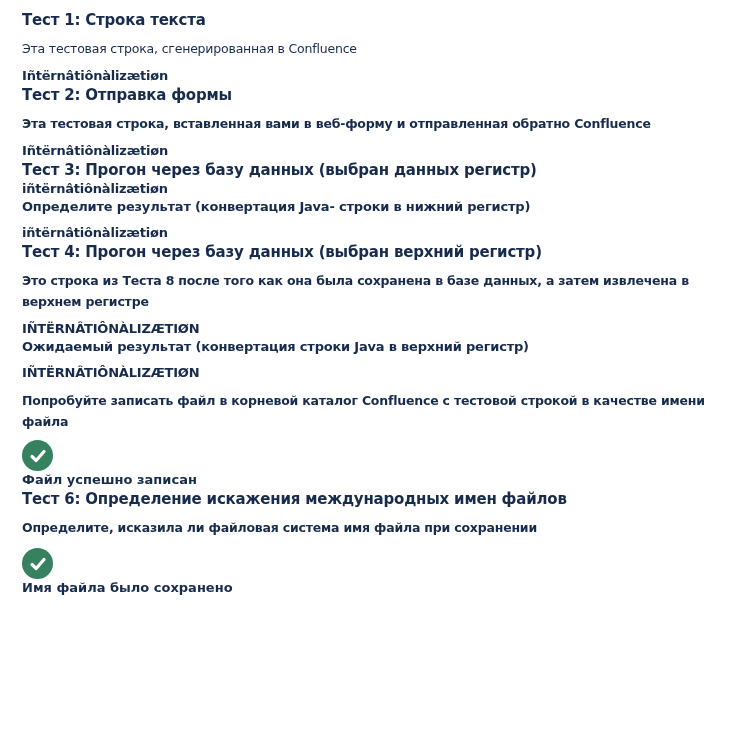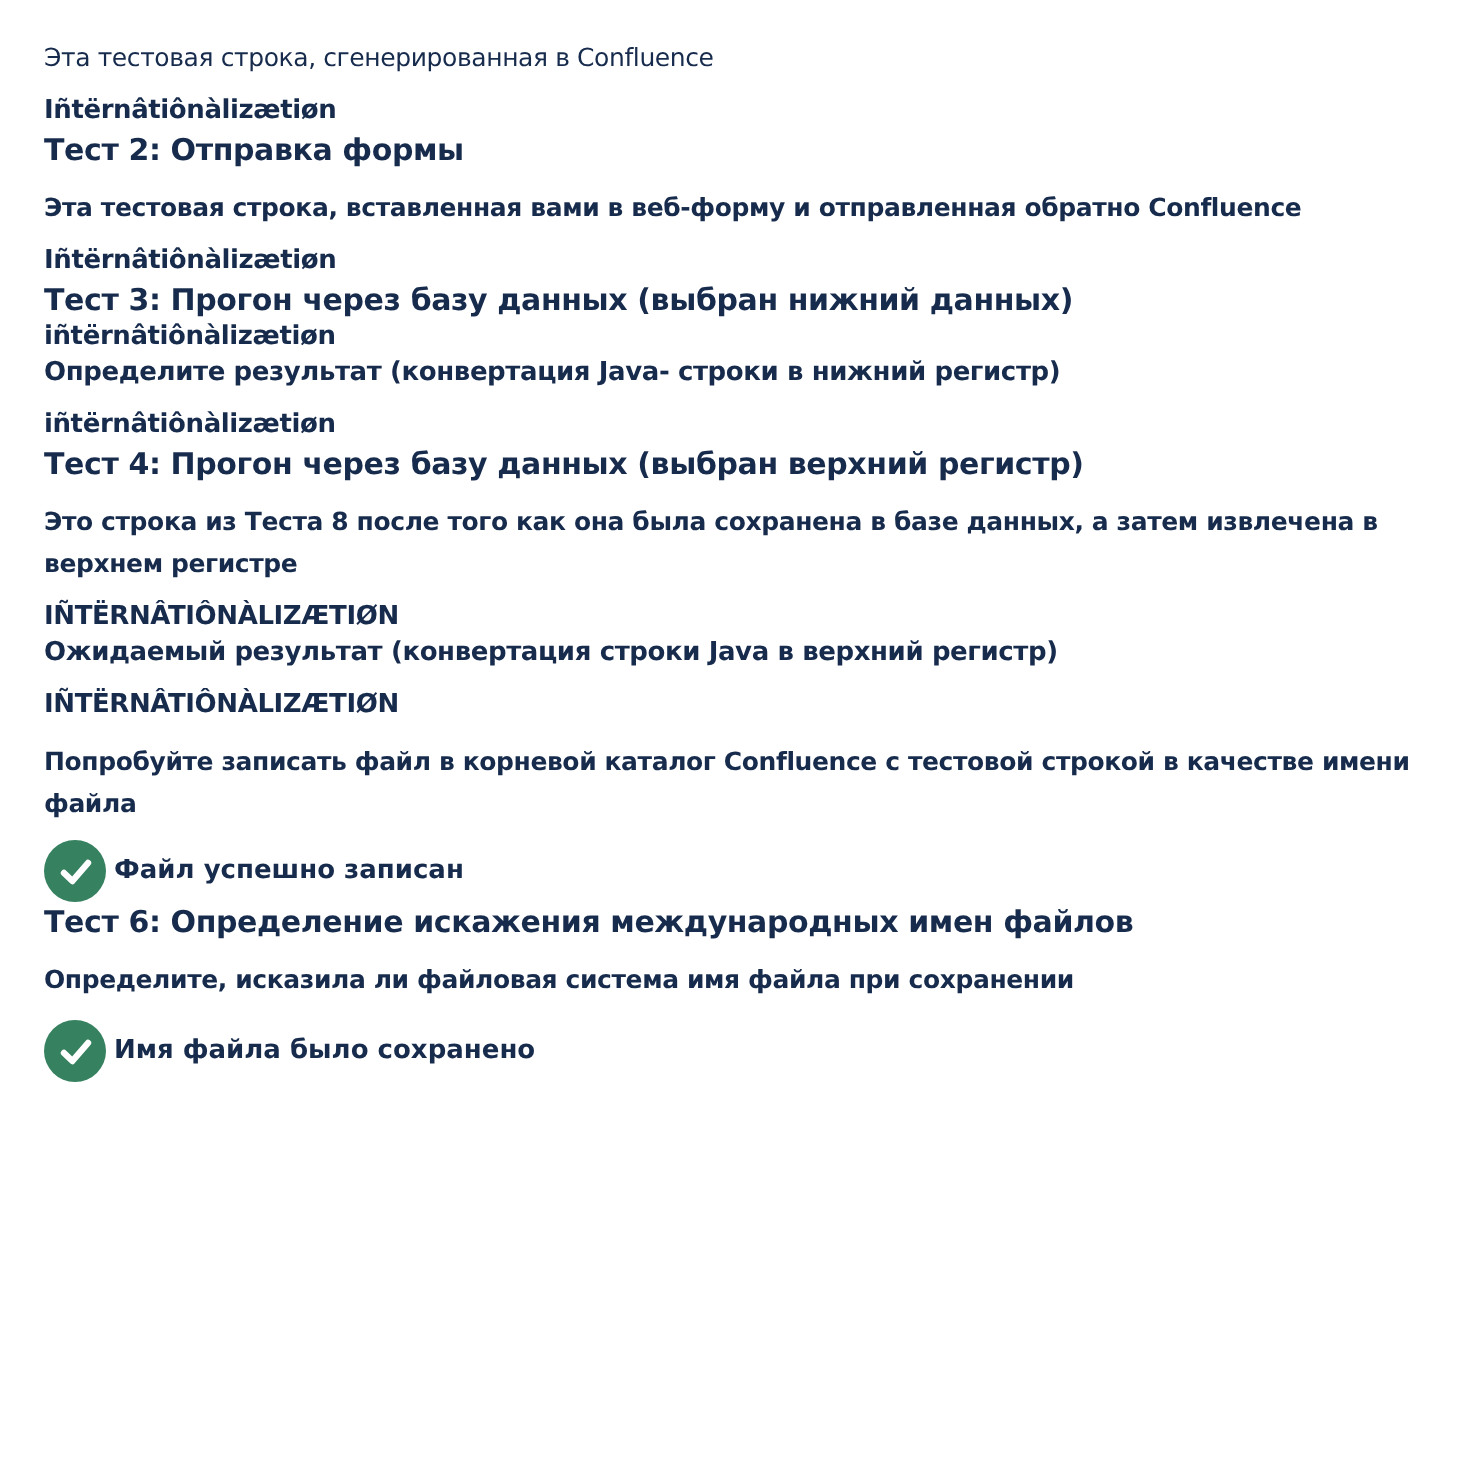--- a/index.html
+++ b/index.html
@@ -42,52 +42,54 @@
     }
     .expected {
       font-size: 13px;
       font-weight: bold;
       line-height: 18px;
       margin: 0 0 8px 0;
       letter-spacing: -0.2px;
     }
     .status {
       display: flex;
-      align-items: center;
+      align-items: flex-start;
       margin: 4px 0 0 0;
       font-size: 13px;
       font-weight: bold;
       line-height: 18px;
+      flex-direction: column;
     }
     .check {
       width: 31px;
       height: 31px;
       border-radius: 50%;
       background: #36815F;
       display: inline-flex;
       align-items: center;
       justify-content: center;
       margin-right: 4px;
       flex: none;
     }
     .check svg { display: block; }
   </style>
 </head>
 <body>
 
 <div class="content">
 
+  <h3 class="heading">Тест 1: Строка текста</h3>
   <p class="desc plain">Эта тестовая строка, сгенерированная в Confluence</p>
   <p class="value">Iñtërnâtiônàlizætiøn</p>
 
   <h3 class="heading">Тест 2: Отправка формы</h3>
   <p class="desc bold">Эта тестовая строка, вставленная вами в веб-форму и отправленная обратно Confluence</p>
   <p class="value">Iñtërnâtiônàlizætiøn</p>
 
-  <h3 class="heading">Тест 3: Прогон через базу данных (выбран нижний данных)</h3>
+  <h3 class="heading">Тест 3: Прогон через базу данных (выбран данных регистр)</h3>
   <p class="value">iñtërnâtiônàlizætiøn</p>
   <p class="expected">Определите результат (конвертация Java- строки в нижний регистр)</p>
   <p class="value">iñtërnâtiônàlizætiøn</p>
 
   <h3 class="heading">Тест 4: Прогон через базу данных (выбран верхний регистр)</h3>
   <p class="desc bold">Это строка из Теста 8 после того как она была сохранена в базе данных, а затем извлечена в верхнем регистре</p>
   <p class="value">IÑTËRNÂTIÔNÀLIZÆTIØN</p>
   <p class="expected">Ожидаемый результат (конвертация строки Java в верхний регистр)</p>
   <p class="value">IÑTËRNÂTIÔNÀLIZÆTIØN</p>
 

